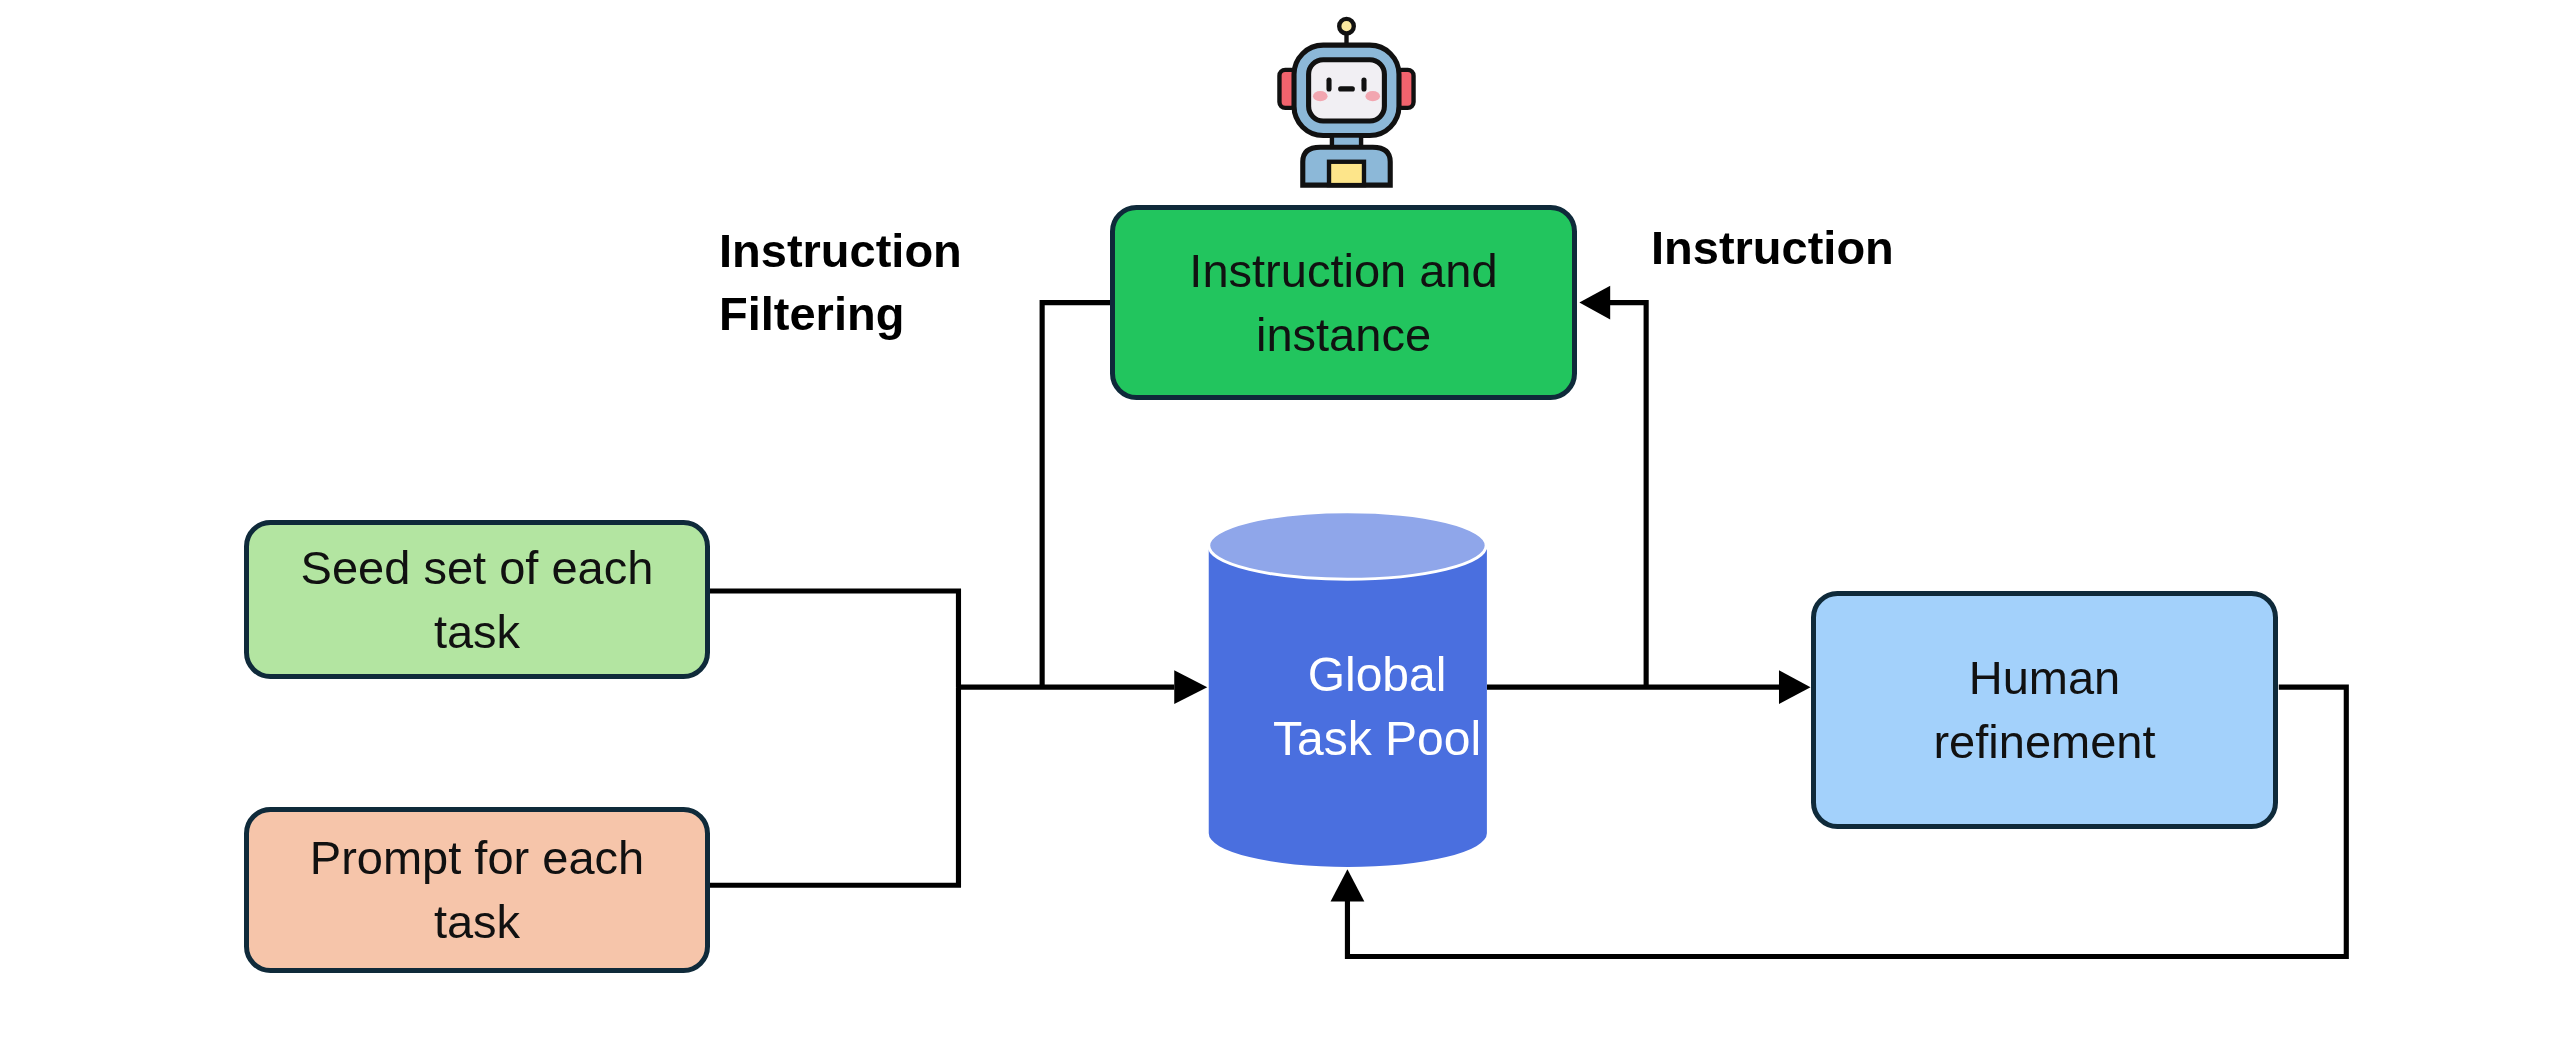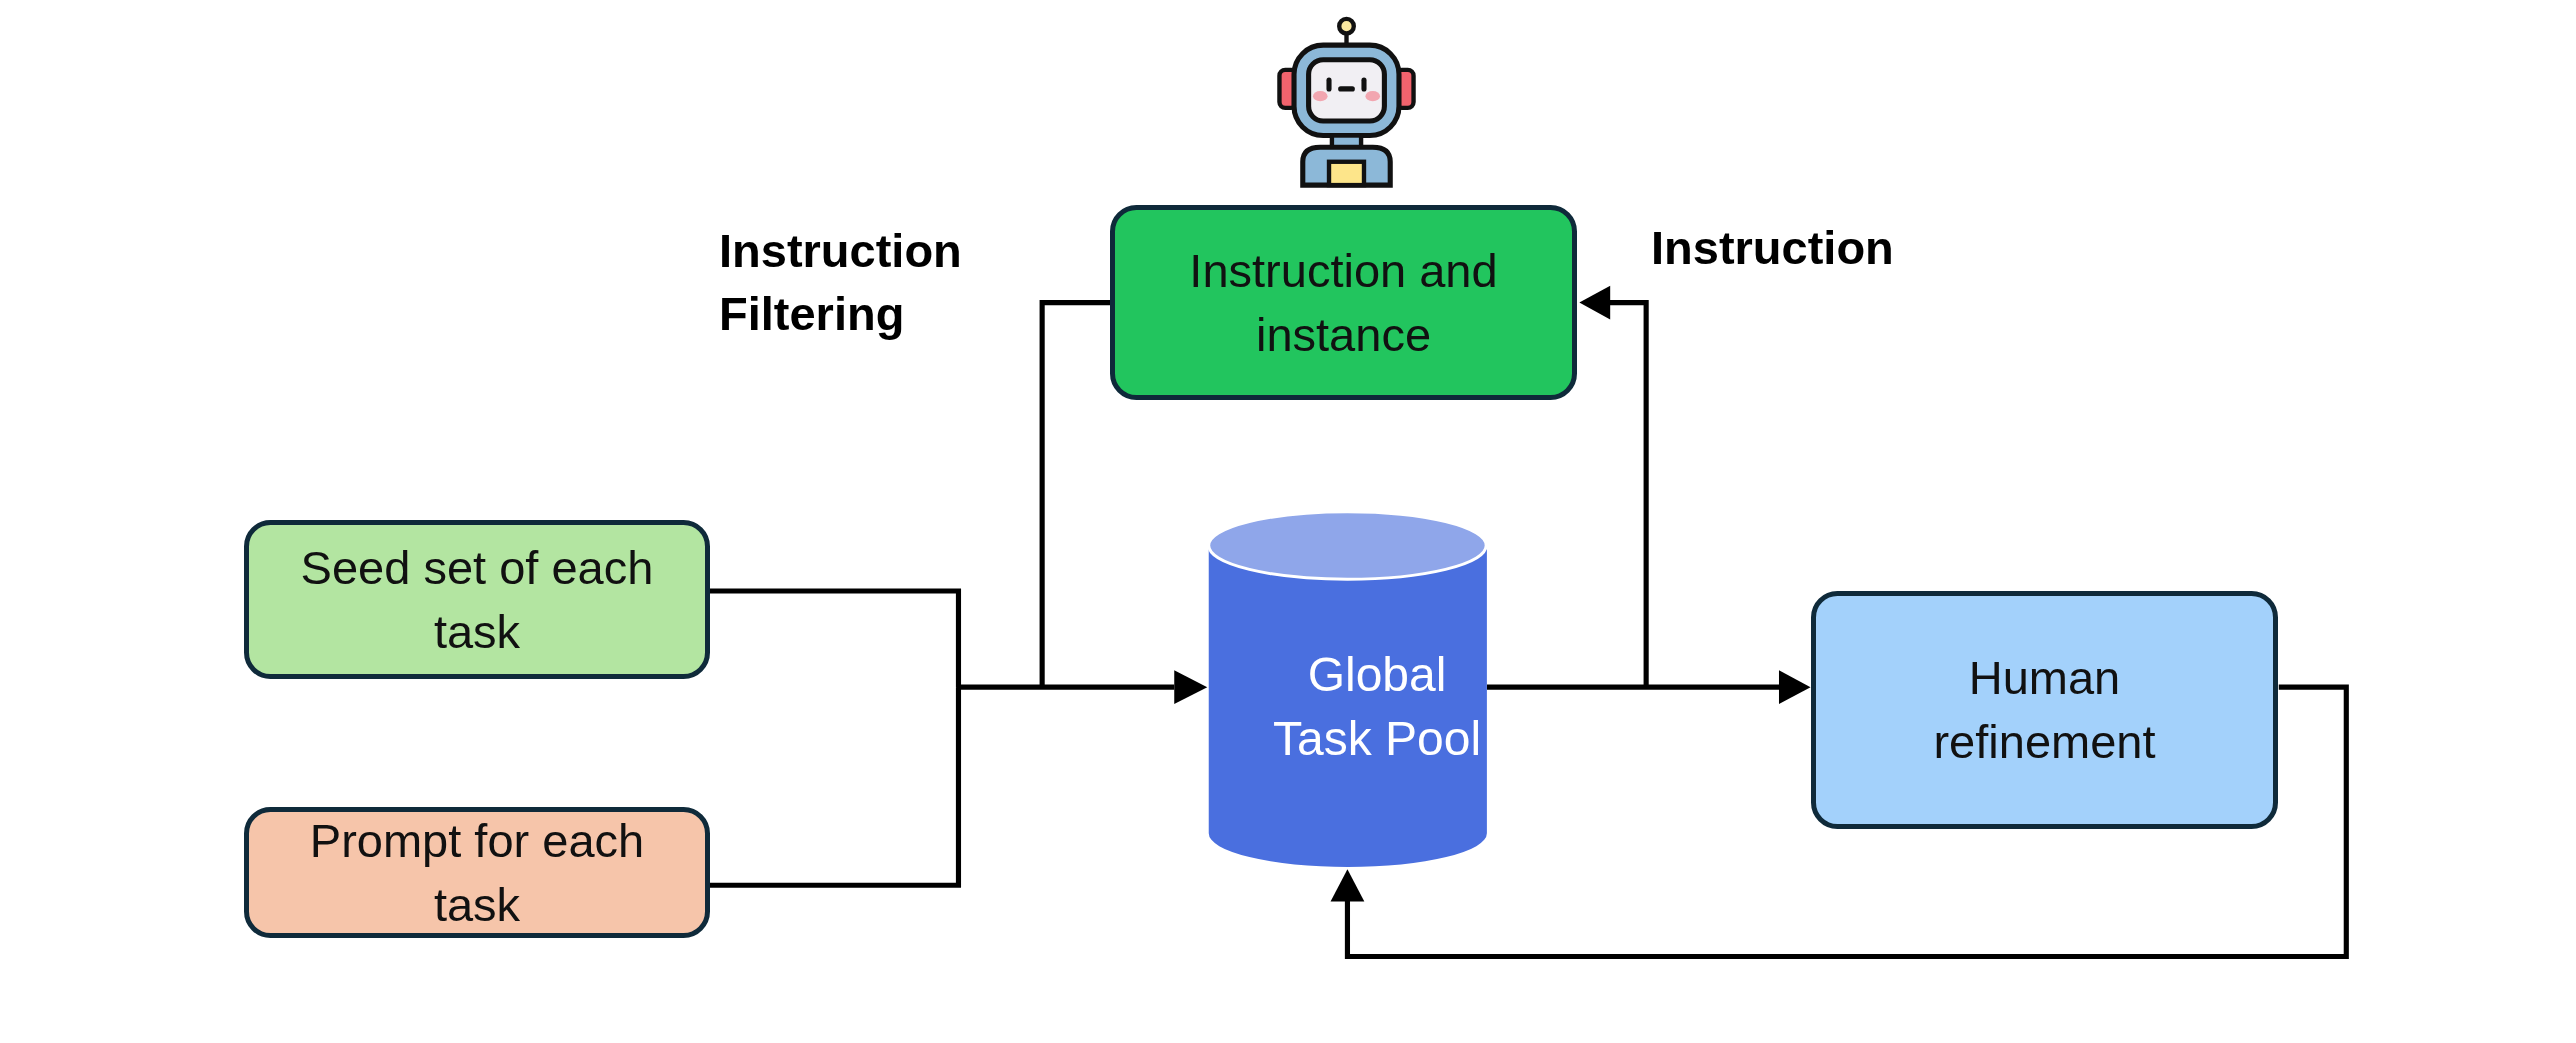--- a/index.html
+++ b/index.html
@@ -73,21 +73,21 @@
   </div>
 </div>
 
 <div class="box" style="left:244px; top:512px; width:466px; height:159px; background:#b3e5a1;margin-top:8px;">
   <div>
     <span>Seed set of each</span>
     <span>task</span>
   </div>
 </div>
 
-<div class="box" style="left:244px; top:807px; width:466px; height:131px; background:#f6c5aa;">
+<div class="box" style="left:244px; top:807px; width:466px; height:166px; background:#f6c5aa;">
   <div>
     <span>Prompt for each</span>
     <span>task</span>
   </div>
 </div>
 
 <div class="box" style="left:1811px; top:591px; width:467px; height:238px; background:#a3d1fb;">
   <div>
     <span>Human</span>
     <span>refinement</span>

